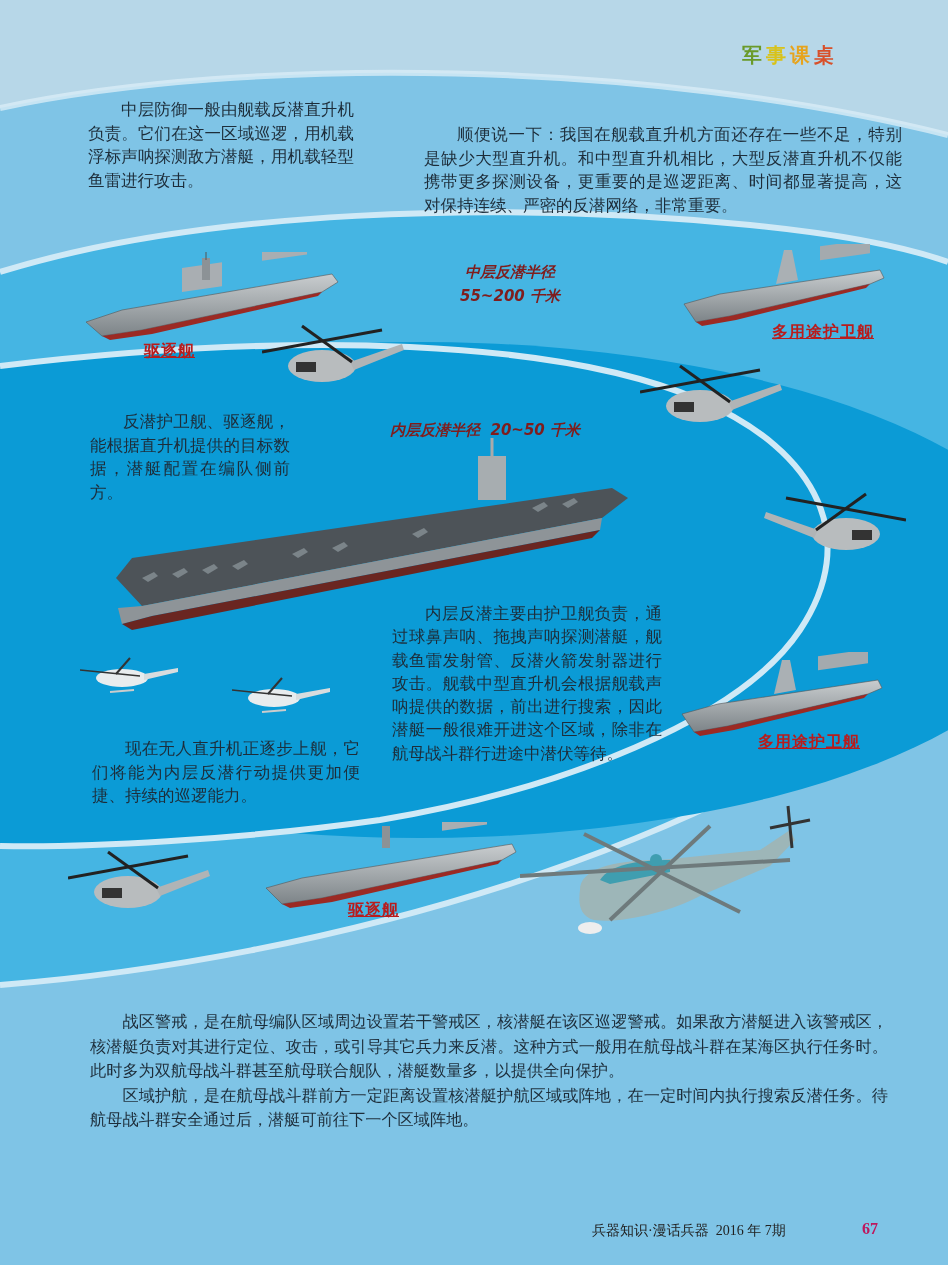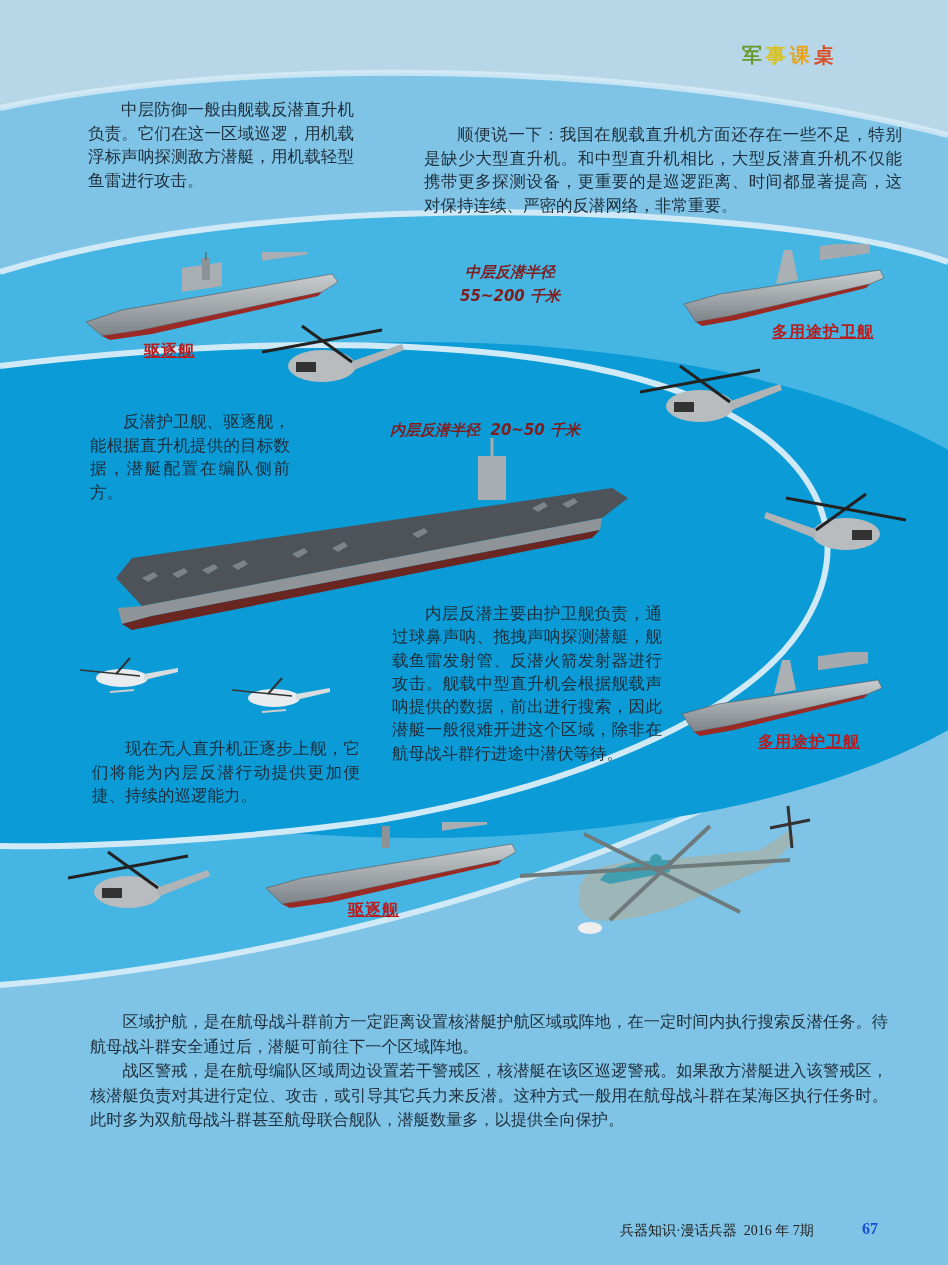--- a/index.html
+++ b/index.html
@@ -5,22 +5,22 @@
   html,body{margin:0;padding:0;}
   body{width:948px;height:1265px;position:relative;overflow:hidden;background:#b7d7e8;font-family:"DejaVu Sans","Liberation Sans",sans-serif;}
   .bg{position:absolute;left:0;top:0;width:948px;height:1265px;}
   .abs{position:absolute;}
   .header-title{left:742px;top:42px;font-size:20px;font-weight:bold;letter-spacing:4px;}
   .header-title span{display:inline-block;}
   .para{font-size:16.5px;line-height:23.5px;color:#1d2d3a;text-align:justify;}
   .para p{margin:0;text-indent:2em;}
   .label-white{color:#b91c1c;font-weight:bold;font-size:16px;letter-spacing:1px;text-decoration:underline;}
   .label-yellow{color:#7f1d1d;font-weight:bold;font-size:15px;text-align:center;line-height:24px;font-style:italic;}
-  .footer{left:620px;top:1222px;font-family:"Liberation Serif","DejaVu Serif",serif;font-size:14px;color:#222;}
-  .page-num{left:862px;top:1220px;font-family:"Liberation Serif","DejaVu Serif",serif;font-size:16px;font-weight:bold;color:#1d4ed8;}
+  .footer{left:592px;top:1222px;font-family:"Liberation Serif","DejaVu Serif",serif;font-size:14px;color:#222;}
+  .page-num{left:862px;top:1220px;font-family:"Liberation Serif","DejaVu Serif",serif;font-size:16px;font-weight:bold;color:#be185d;}
 </style>
 </head>
 <body>
 
 <svg class="bg" viewBox="0 0 948 1265" xmlns="http://www.w3.org/2000/svg">
   <defs>
     <linearGradient id="hullG" x1="0" y1="0" x2="0" y2="1">
       <stop offset="0" stop-color="#c9cdcf"></stop>
         <stop offset="1" stop-color="#7d8488"></stop>
     </linearGradient>
@@ -178,18 +178,18 @@
   <line x1="0" y1="76" x2="270" y2="60" stroke="#6e7a7c" stroke-width="4"></line>
   <line x1="64" y1="34" x2="220" y2="112" stroke="#6e7a7c" stroke-width="4"></line>
   <line x1="190" y1="26" x2="90" y2="120" stroke="#6e7a7c" stroke-width="4"></line>
   <circle cx="136" cy="60" r="6" fill="#3f9eb0"></circle>
   <line x1="268" y1="6" x2="272" y2="48" stroke="#333" stroke-width="3"></line>
   <line x1="250" y1="28" x2="290" y2="20" stroke="#333" stroke-width="3"></line>
   <ellipse cx="70" cy="128" rx="12" ry="6" fill="#eee"></ellipse>
 </svg>
 
 <div class="abs para" style="left:90px;top:1010px;width:798px;line-height:24.5px;font-size:16.2px;">
+  <p>战区警戒，是在航母编队区域周边设置若干警戒区，核潜艇在该区巡逻警戒。如果敌方潜艇进入该警戒区，核潜艇负责对其进行定位、攻击，或引导其它兵力来反潜。这种方式一般用在航母战斗群在某海区执行任务时。此时多为双航母战斗群甚至航母联合舰队，潜艇数量多，以提供全向保护。</p>
   <p>区域护航，是在航母战斗群前方一定距离设置核潜艇护航区域或阵地，在一定时间内执行搜索反潜任务。待航母战斗群安全通过后，潜艇可前往下一个区域阵地。</p>
-  <p>战区警戒，是在航母编队区域周边设置若干警戒区，核潜艇在该区巡逻警戒。如果敌方潜艇进入该警戒区，核潜艇负责对其进行定位、攻击，或引导其它兵力来反潜。这种方式一般用在航母战斗群在某海区执行任务时。此时多为双航母战斗群甚至航母联合舰队，潜艇数量多，以提供全向保护。</p>
 </div>
 
 <div class="abs footer" style="white-space:pre;">兵器知识·漫话兵器  2016 年 7期</div>
 <div class="abs page-num">67</div>
 
 </body></html>

